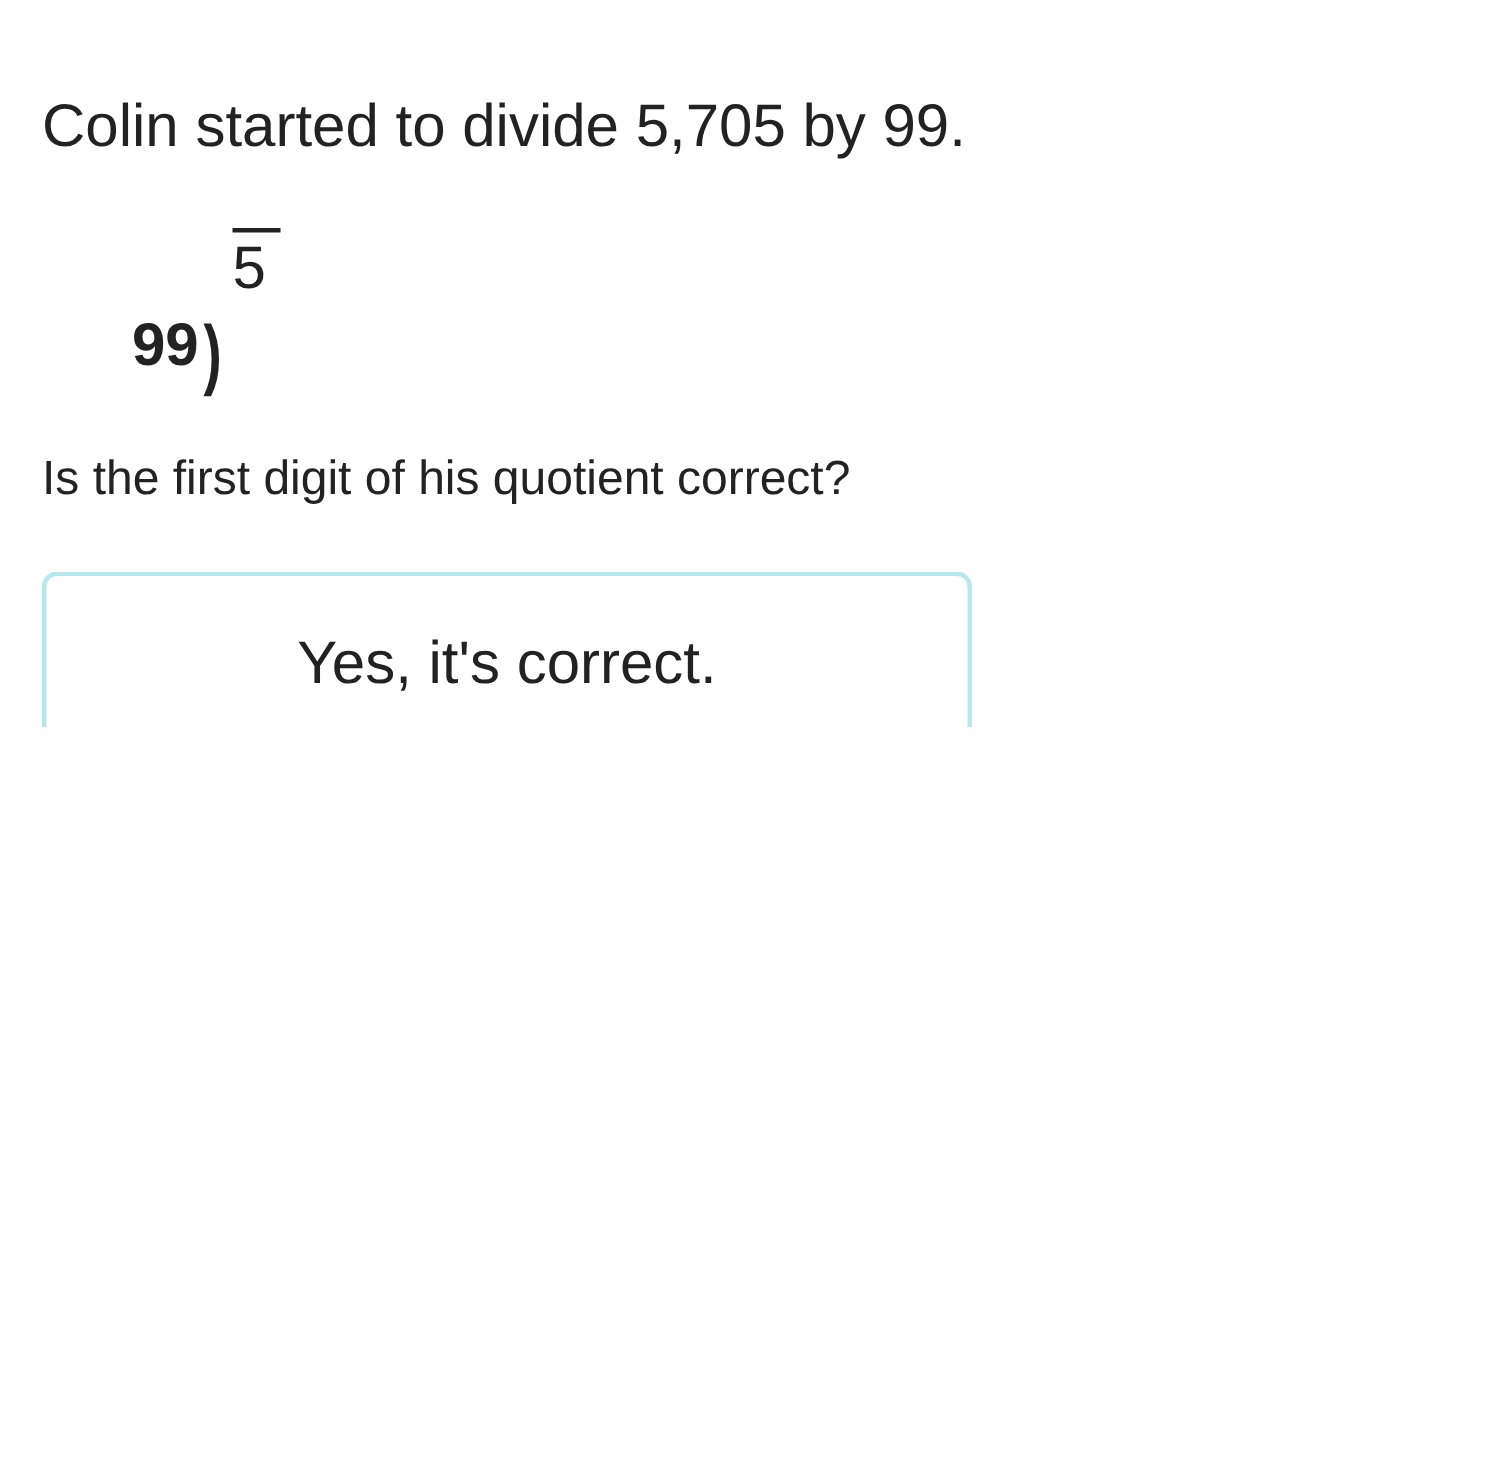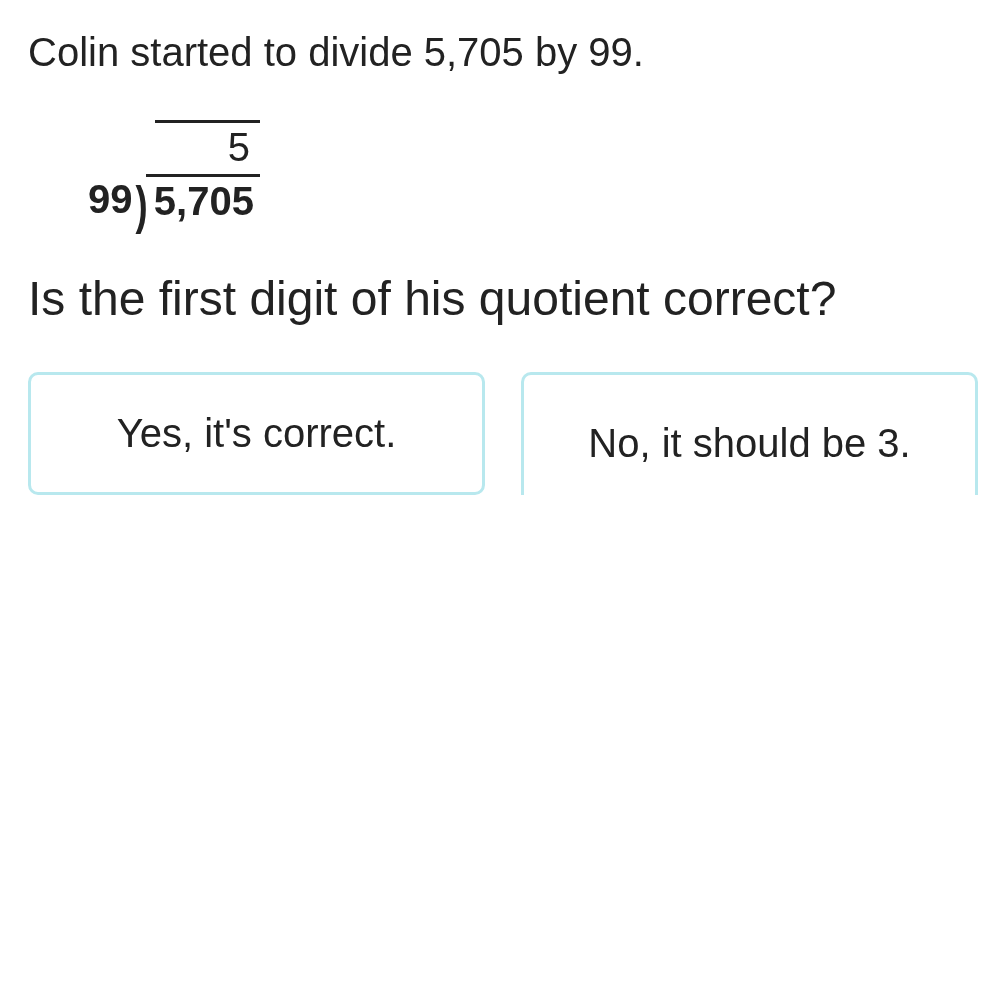--- a/index.html
+++ b/index.html
@@ -11,20 +11,21 @@
       font-family: Verdana, Geneva, sans-serif;
       background: #ffffff;
       padding: 24px 28px;
       color: #222222;
       width: 1006px;
     }
     .problem-statement {
       font-size: 40px;
       line-height: 1.4;
       margin-bottom: 40px;
+      margin-top: 32px;
     }
     .long-division {
       font-size: 40px;
       margin-left: 60px;
       margin-bottom: 40px;
       display: inline-block;
       line-height: 1.2;
     }
     .ld-row {
       display: flex;
@@ -60,27 +61,27 @@
       padding-left: 8px;
       padding-right: 6px;
       padding-top: 2px;
     }
     .ld-quotient {
       text-align: right;
       padding-right: 10px;
       padding-bottom: 2px;
     }
     .question {
-      font-size: 48px;
+      font-size: 32px;
       line-height: 1.4;
       margin-bottom: 40px;
     }
     .answer-choices {
       display: flex;
-      flex-direction: row;
+      flex-direction: column;
       gap: 36px;
     }
     .answer-choice {
       width: 620px;
       border: 3px solid #b8e8ee;
       border-radius: 10px;
       background: #ffffff;
       padding: 36px 20px;
       font-size: 40px;
       font-family: inherit;
@@ -113,29 +114,23 @@
   <div class="ld-quotient-row" style="margin-top:-48px;">
     <span class="ld-quotient-spacer">
       <span>99</span>
       <span class="ld-paren">)</span>
     </span>
     <div class="ld-quotient" style="flex:1">5</div>
   </div>
   <div class="ld-row">
     <span class="ld-divisor">99</span>
     <span class="ld-paren">)</span>
-    <span class="ld-bracket">
-      <div class="ld-bracket-inner">
-        <span class="ld-dividend">5,705</span>
-      </div>
-    </span>
   </div>
 </div>
 
 <div class="question">Is the first digit of his quotient correct?</div>
 
 <div class="answer-choices">
   <button class="answer-choice">Yes, it's correct.</button>
-  <button class="answer-choice">No, it should be 3.</button>
 </div>
 
 
 
 
 </body></html>

